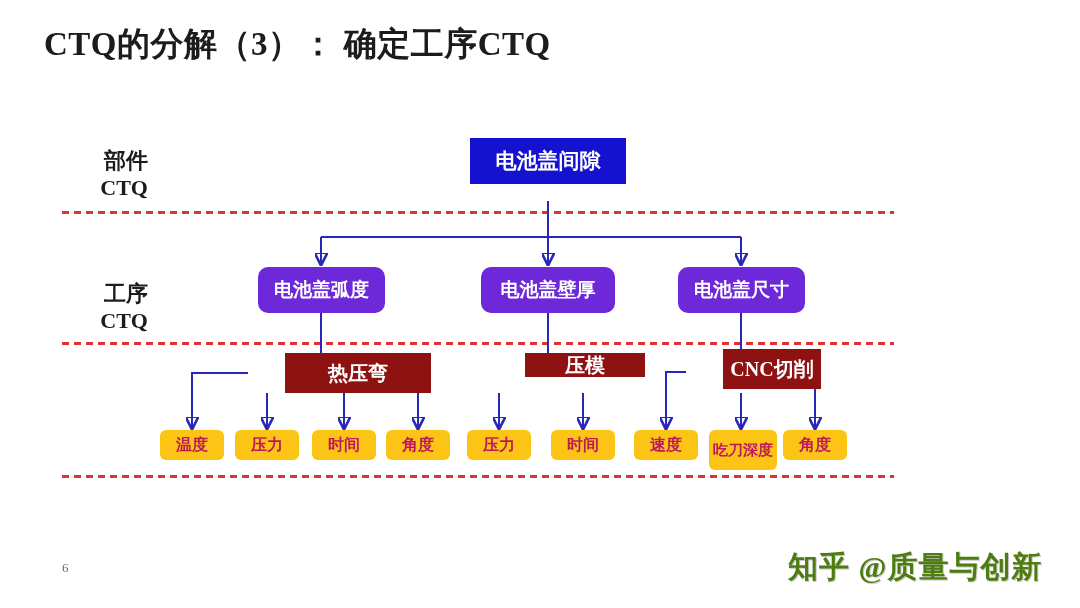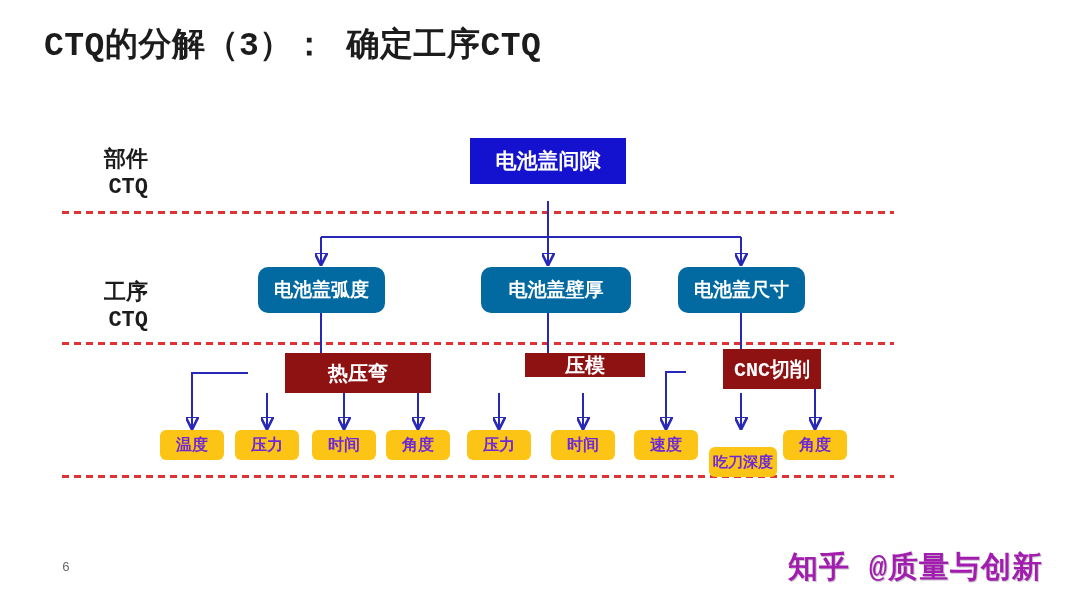--- a/index.html
+++ b/index.html
@@ -1,18 +1,18 @@
 <!DOCTYPE html>
 <html><head>
 <meta charset="utf-8">
 <style>
   html,body{margin:0;padding:0;background:#ffffff;}
   .slide{
     position:relative;width:1080px;height:608px;background:#ffffff;overflow:hidden;
-    font-family:Liberation Mono, monospace;
+    font-family:Liberation Serif, serif;
   }
   .title{
     position:absolute;left:44px;top:22px;margin:0;
     font-size:33px;font-weight:bold;color:#1c1c1c;letter-spacing:0.5px;white-space:nowrap;
   }
   .row-label{
     position:absolute;left:58px;width:90px;text-align:right;
     font-size:22px;font-weight:bold;color:#1c1c1c;line-height:27px;
   }
   .row-label span{display:block;}
@@ -20,30 +20,30 @@
     position:absolute;left:62px;width:832px;height:3px;
     background:repeating-linear-gradient(90deg,#df3333 0px,#df3333 7px,rgba(223,51,51,0) 7px,rgba(223,51,51,0) 12px);
   }
   .connectors{position:absolute;left:0;top:0;pointer-events:none;}
   .connectors path{fill:none;stroke:#2828b8;stroke-width:2;}
   .box{
     position:absolute;display:flex;align-items:center;justify-content:center;
     font-weight:bold;white-space:nowrap;box-sizing:border-box;
   }
   .box.blue{background:#1412cf;color:#ffffff;font-size:21px;}
-  .box.green{background:#0369a1;color:#ffffff;font-size:19px;border-radius:10px;}
+  .box.green{background:#6d28d9;color:#ffffff;font-size:19px;border-radius:10px;}
   .box.red{background:#8e1212;color:#ffffff;font-size:20px;margin-left:37px;}
-  .box.yellow{background:#fcc414;color:#6d28d9;font-size:16px;border-radius:6px;}
+  .box.yellow{background:#fcc414;color:#be185d;font-size:16px;border-radius:6px;}
   .box.yellow.wide{font-size:15px;}
   .page-number{
     position:absolute;left:62px;top:560px;font-size:13px;color:#666666;
   }
   .watermark{
     position:absolute;left:788px;top:547px;font-size:30px;font-weight:bold;
-    color:#a21caf;text-shadow:1px 1px 0 #c9c9c9;white-space:nowrap;letter-spacing:1px;
+    color:#4d7c0f;text-shadow:1px 1px 0 #c9c9c9;white-space:nowrap;letter-spacing:1px;
   }
 </style>
 </head>
 <body>
 
 <div class="slide">
 
   <h1 class="title">CTQ的分解（3）： 确定工序CTQ</h1>
 
   <div class="row-label" style="top:147px">
@@ -85,33 +85,33 @@
     <path d="M583,393 L583,427" marker-end="url(#arrow)"></path>
 
     <path d="M686,372 L666,372 L666,427" marker-end="url(#arrow)"></path>
     <path d="M741,393 L741,427" marker-end="url(#arrow)"></path>
     <path d="M796,372 L815,372 L815,427" marker-end="url(#arrow)"></path>
   </svg>
 
   <div class="box blue" style="left:470px;top:138px;width:156px;height:46px">电池盖间隙</div>
 
   <div class="box green" style="left:258px;top:267px;width:127px;height:46px">电池盖弧度</div>
-  <div class="box green" style="left:481px;top:267px;width:150px;height:46px">电池盖壁厚</div>
+  <div class="box green" style="left:481px;top:267px;width:134px;height:46px">电池盖壁厚</div>
   <div class="box green" style="left:678px;top:267px;width:127px;height:46px">电池盖尺寸</div>
 
   <div class="box red" style="left:248px;top:353px;width:146px;height:40px">热压弯</div>
   <div class="box red" style="left:488px;top:353px;width:120px;height:24px">压模</div>
   <div class="box red" style="left:686px;top:349px;width:98px;height:40px">CNC切削</div>
 
   <div class="box yellow" style="left:160px;top:430px;width:64px;height:30px">温度</div>
   <div class="box yellow" style="left:235px;top:430px;width:64px;height:30px">压力</div>
   <div class="box yellow" style="left:312px;top:430px;width:64px;height:30px">时间</div>
   <div class="box yellow" style="left:386px;top:430px;width:64px;height:30px">角度</div>
   <div class="box yellow" style="left:467px;top:430px;width:64px;height:30px">压力</div>
   <div class="box yellow" style="left:551px;top:430px;width:64px;height:30px">时间</div>
   <div class="box yellow" style="left:634px;top:430px;width:64px;height:30px">速度</div>
-  <div class="box yellow wide" style="left:709px;top:447px;width:68px;height:30px">吃刀深度</div>
+  <div class="box yellow wide" style="left:709px;top:430px;width:68px;height:40px">吃刀深度</div>
   <div class="box yellow" style="left:783px;top:430px;width:64px;height:30px">角度</div>
 
   <div class="page-number">6</div>
   <div class="watermark">知乎 @质量与创新</div>
 
 </div>
 
 </body></html>

